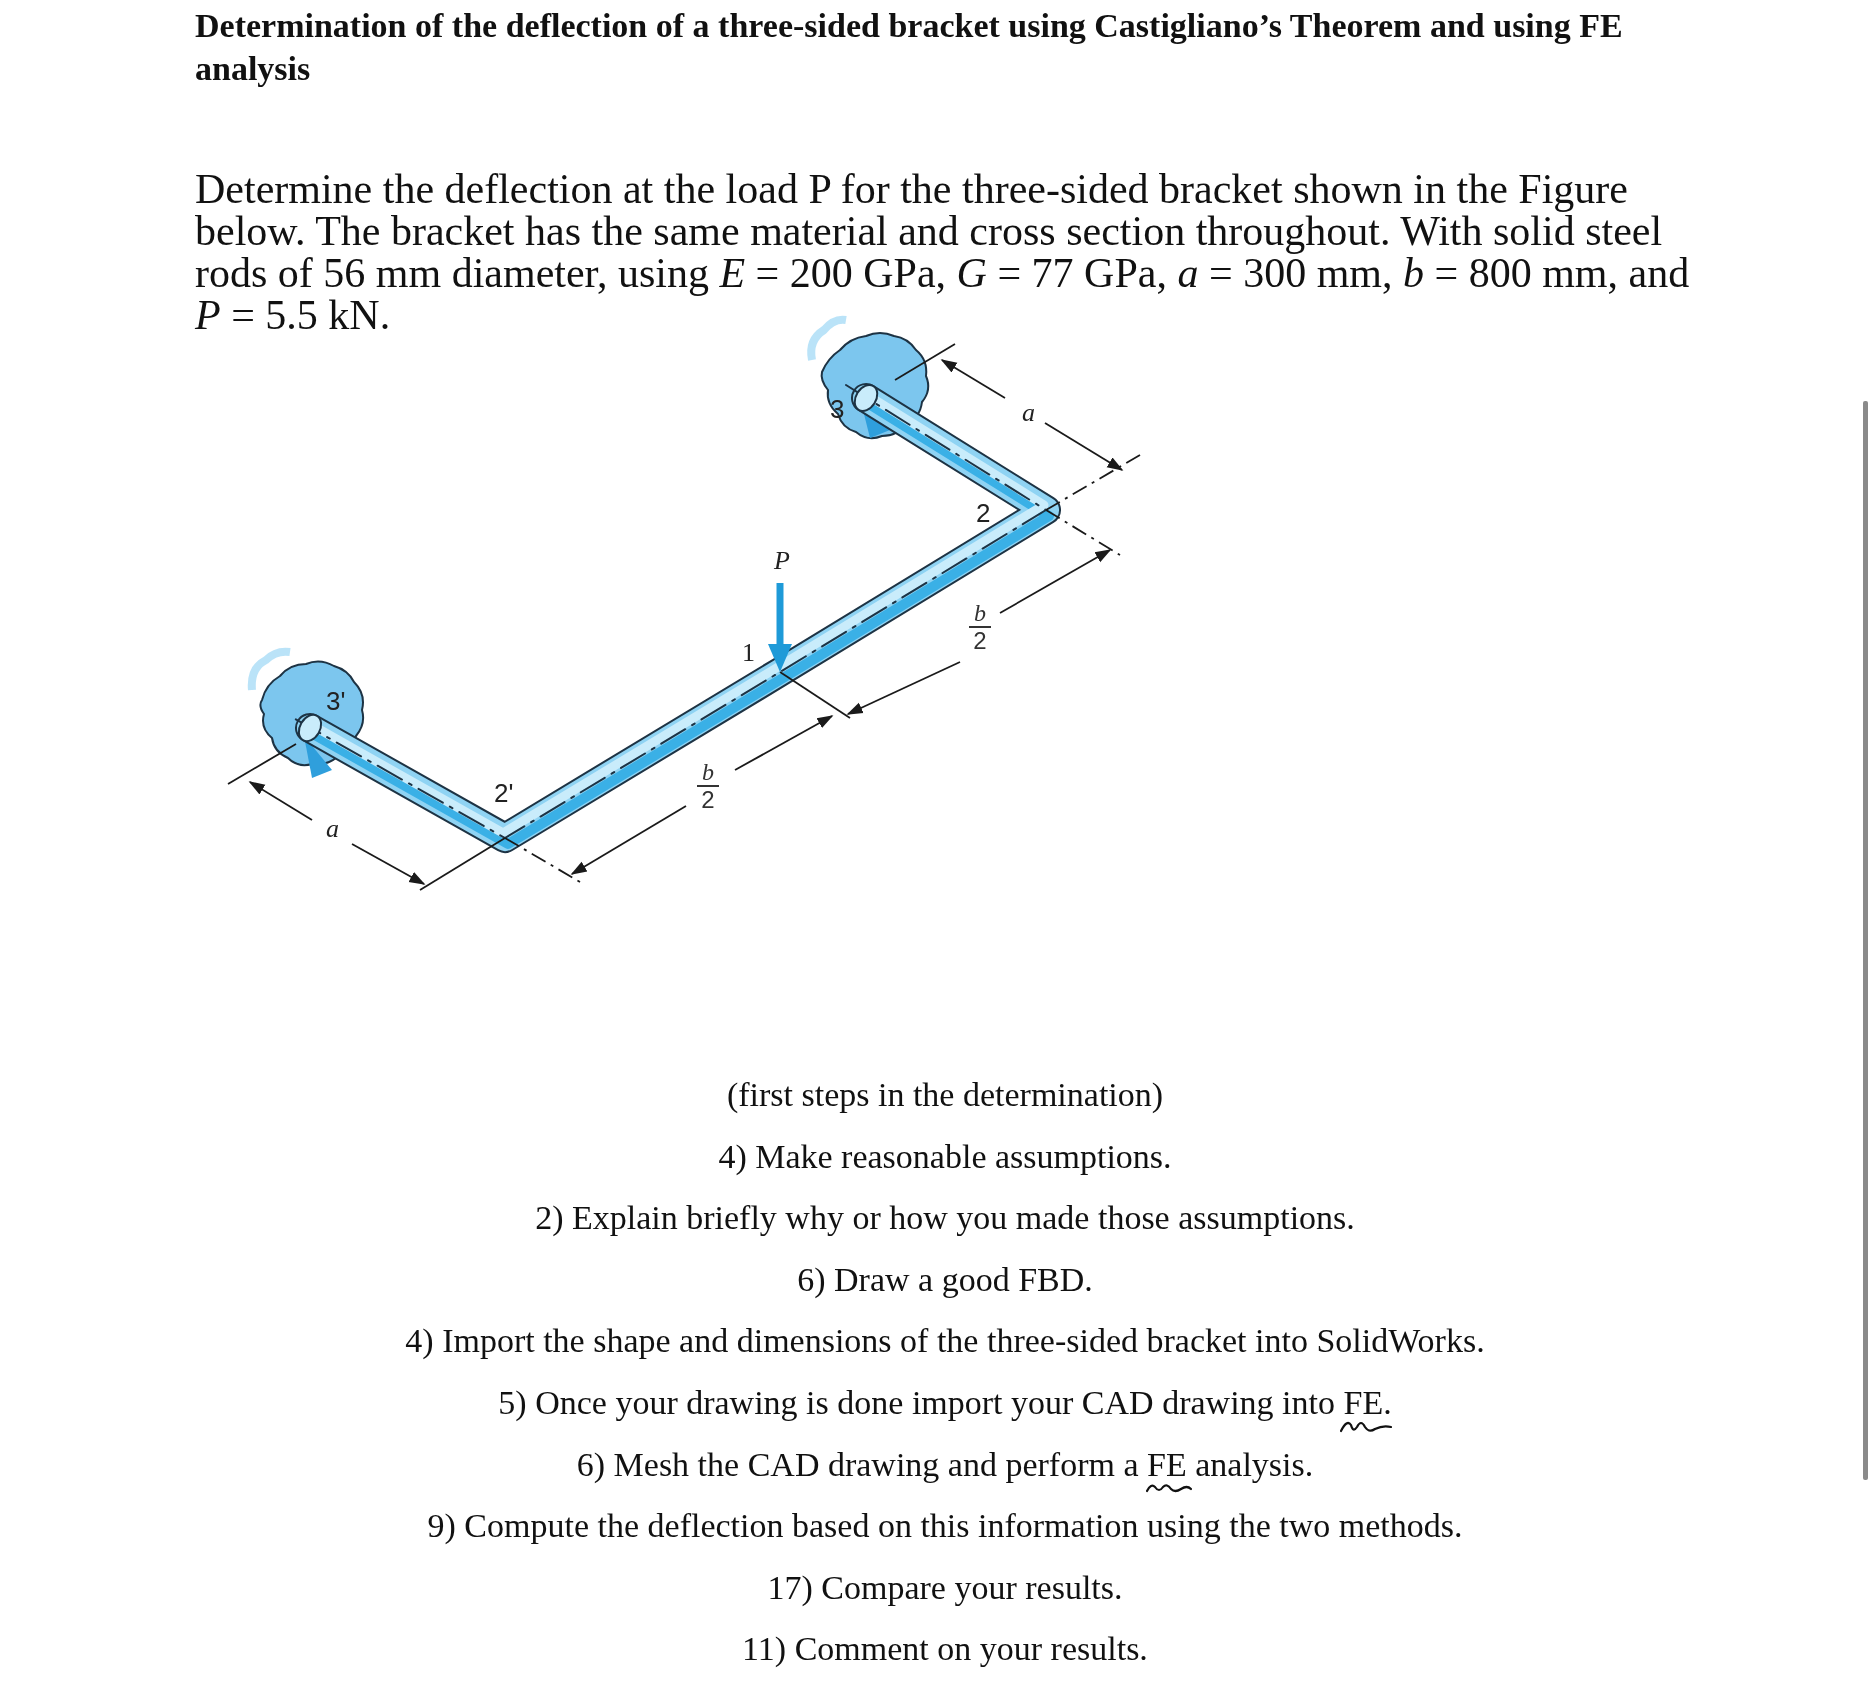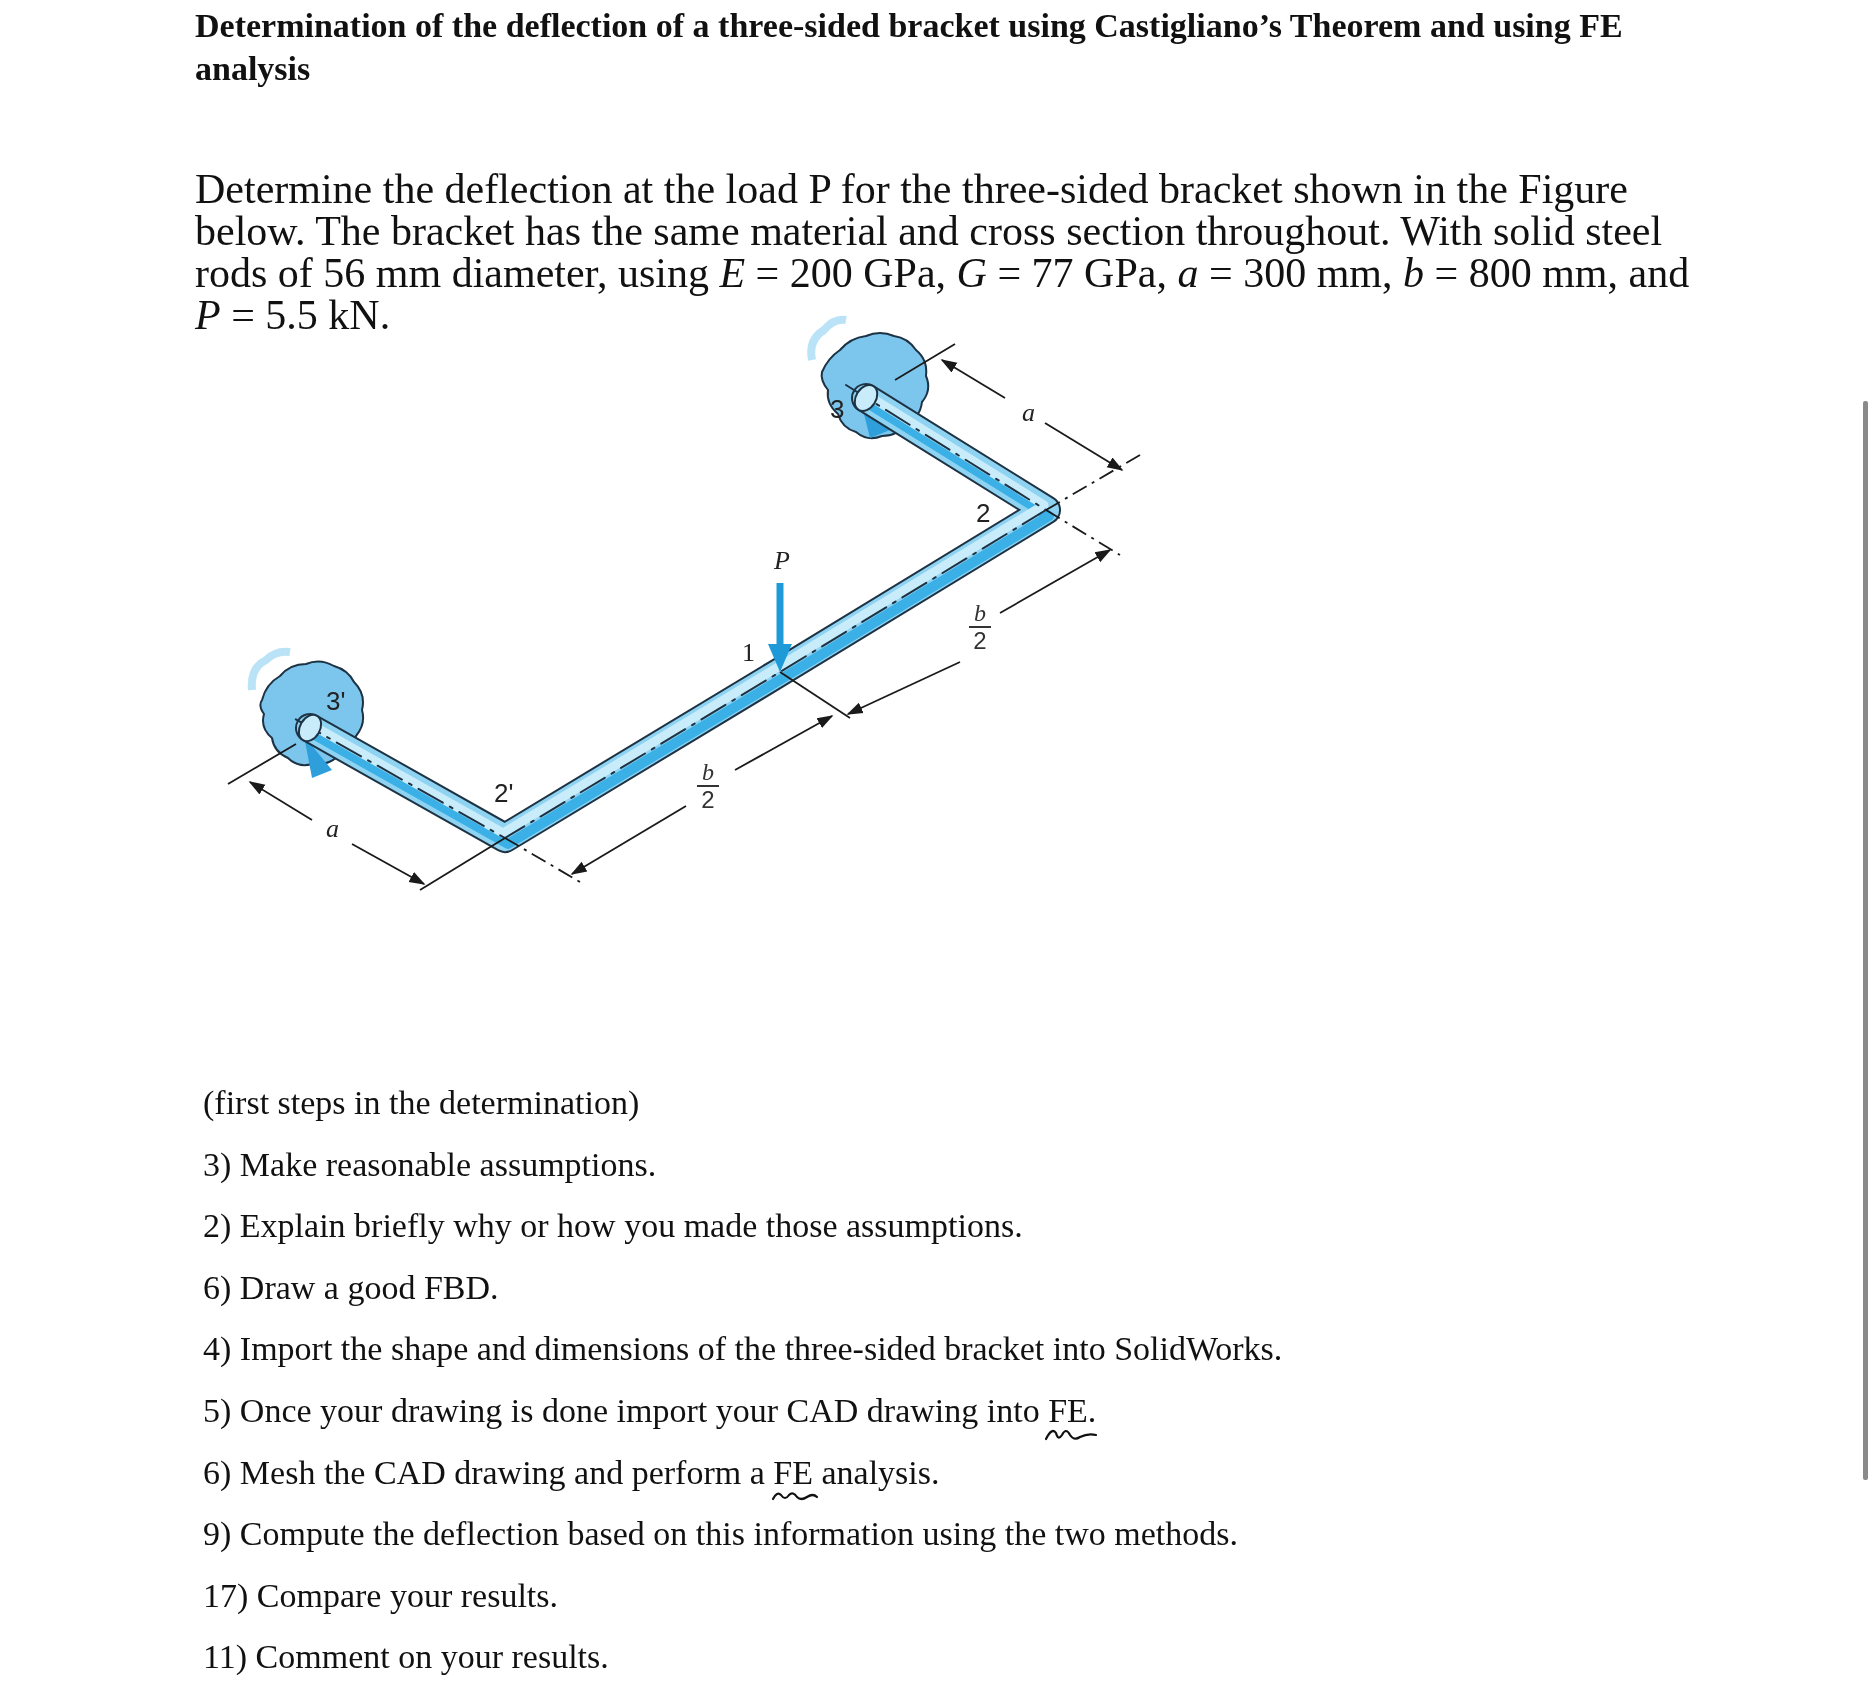--- a/index.html
+++ b/index.html
@@ -30,22 +30,22 @@
     font-size: 26px; color: #222; line-height: 1;
   }
   .fig-label.italic { font-family: "Liberation Serif", serif; font-style: italic; }
   .frac {
     position: absolute; font-family: "Liberation Serif", serif;
     font-size: 24px; color: #333; text-align: center; width: 22px; line-height: 1;
   }
   .frac .num { display: block; font-style: italic; border-bottom: 2px solid #333; padding-bottom: 1px; }
   .frac .den { display: block; font-family: "Liberation Sans", sans-serif; padding-top: 1px; }
   .steps {
-    position: absolute; left: 195px; top: 1073px; width: 1500px; margin: 8px; padding: 0;
-    list-style: none; font-size: 34px;
+    position: absolute; left: 195px; top: 1073px; width: 1500px; margin: 0; padding: 0;
+    list-style: none; font-size: 34px; text-align: center;
   }
   .steps li { height: 61.6px; line-height: 44px; white-space: nowrap; }
   .fe { position: relative; display: inline-block; }
   .fe svg { position: absolute; left: -4px; top: 36px; }
   .scrollbar {
     position: absolute; left: 1863px; top: 401px; width: 5px; height: 1079px;
     background: #8a8a8a; border-radius: 2px;
   }
 </style>
 </head>
@@ -133,21 +133,21 @@
       <span class="den">2</span>
     </span>
     <span class="frac" style="left:697px;top:760px;">
       <span class="num">b</span>
       <span class="den">2</span>
     </span>
   </div>
 
   <ul class="steps">
     <li>(first steps in the determination)</li>
-    <li>3) Make reasonable assumptions.</li>
+    <li>4) Make reasonable assumptions.</li>
     <li>2) Explain briefly why or how you made those assumptions.</li>
     <li>6) Draw a good FBD.</li>
     <li>4) Import the shape and dimensions of the three-sided bracket into SolidWorks.</li>
     <li><span>5) Once your drawing is done import your CAD drawing into </span><span class="fe"><span>FE</span><svg width="56" height="18" viewBox="0 0 56 18">
             <path d="M2,14 Q8,2 12,8 Q14,16 18,10 Q22,2 26,10 Q30,16 36,12 Q44,8 52,10" fill="none" stroke="#111" stroke-width="2.2" stroke-linecap="round"></path>
           </svg></span><span>.</span></li>
     <li><span>6) Mesh the CAD drawing and perform a </span><span class="fe"><span>FE</span><svg width="56" height="18" viewBox="0 0 56 18">
             <path d="M4,12 Q8,4 12,8 Q16,14 20,8 Q24,4 28,10 Q32,14 38,10 Q44,6 48,10" fill="none" stroke="#111" stroke-width="2.2" stroke-linecap="round"></path>
           </svg></span><span> analysis.</span></li>
     <li>9) Compute the deflection based on this information using the two methods.</li>

